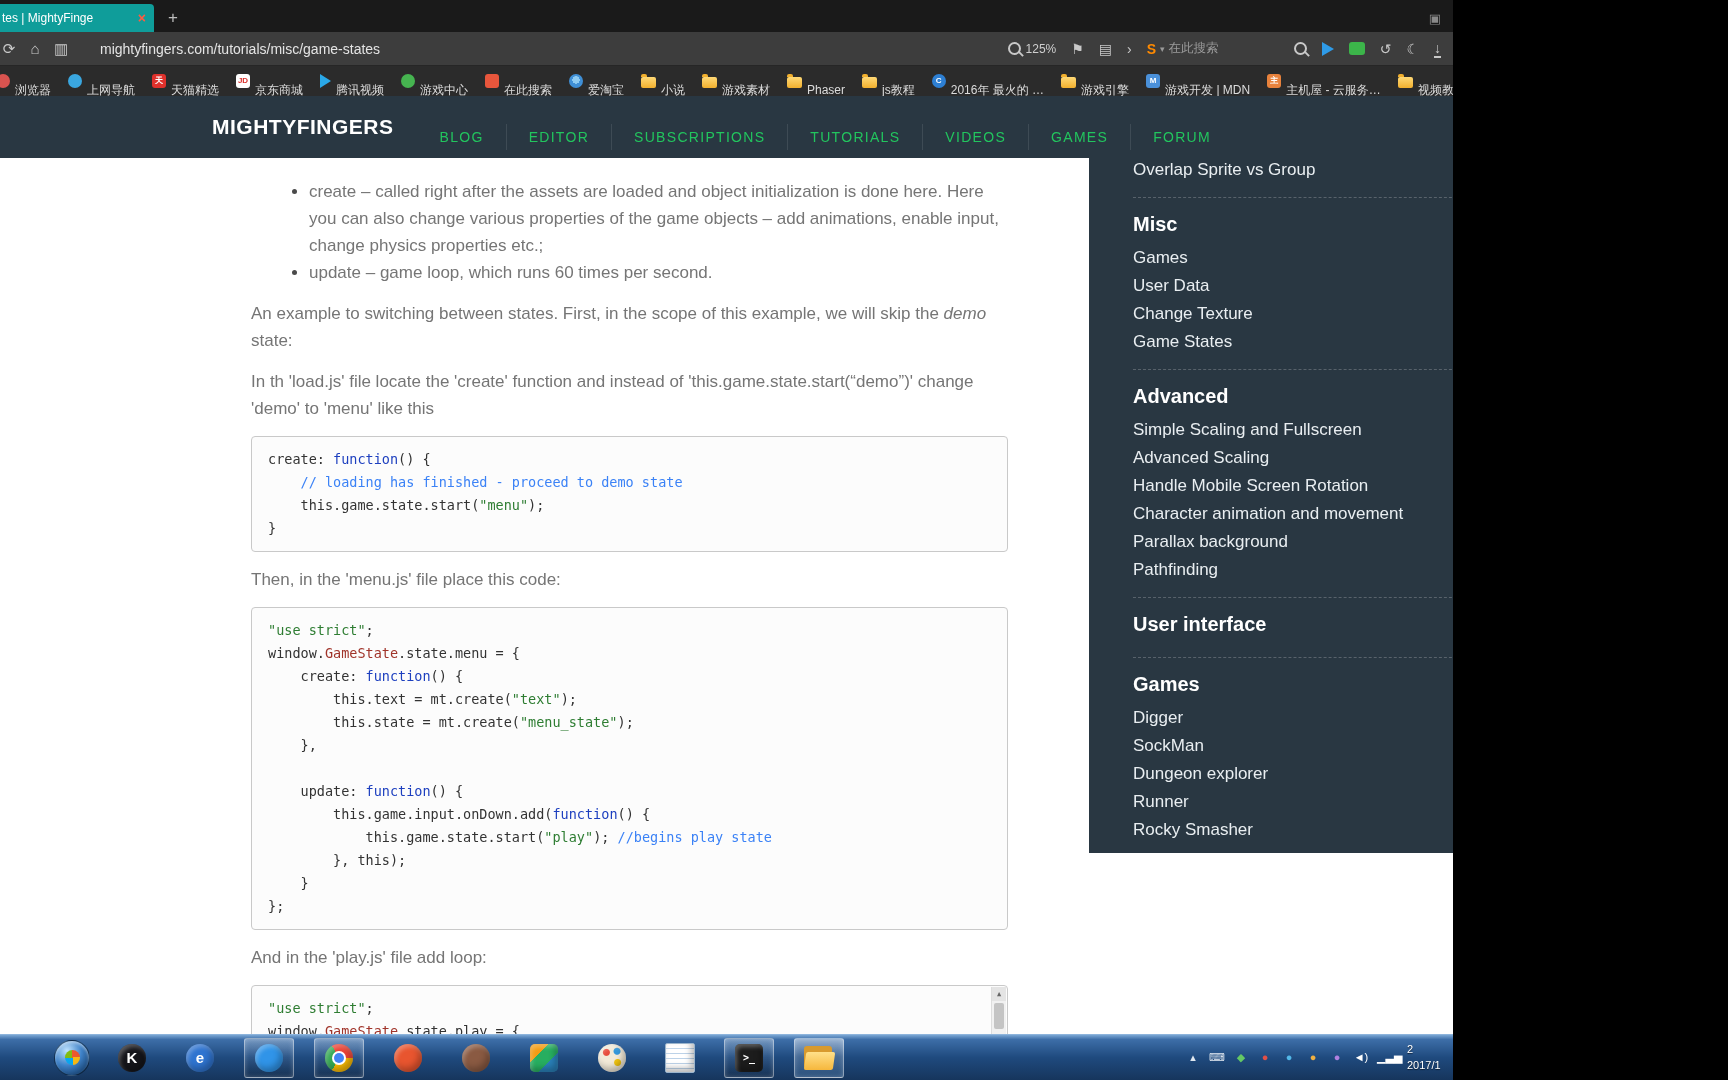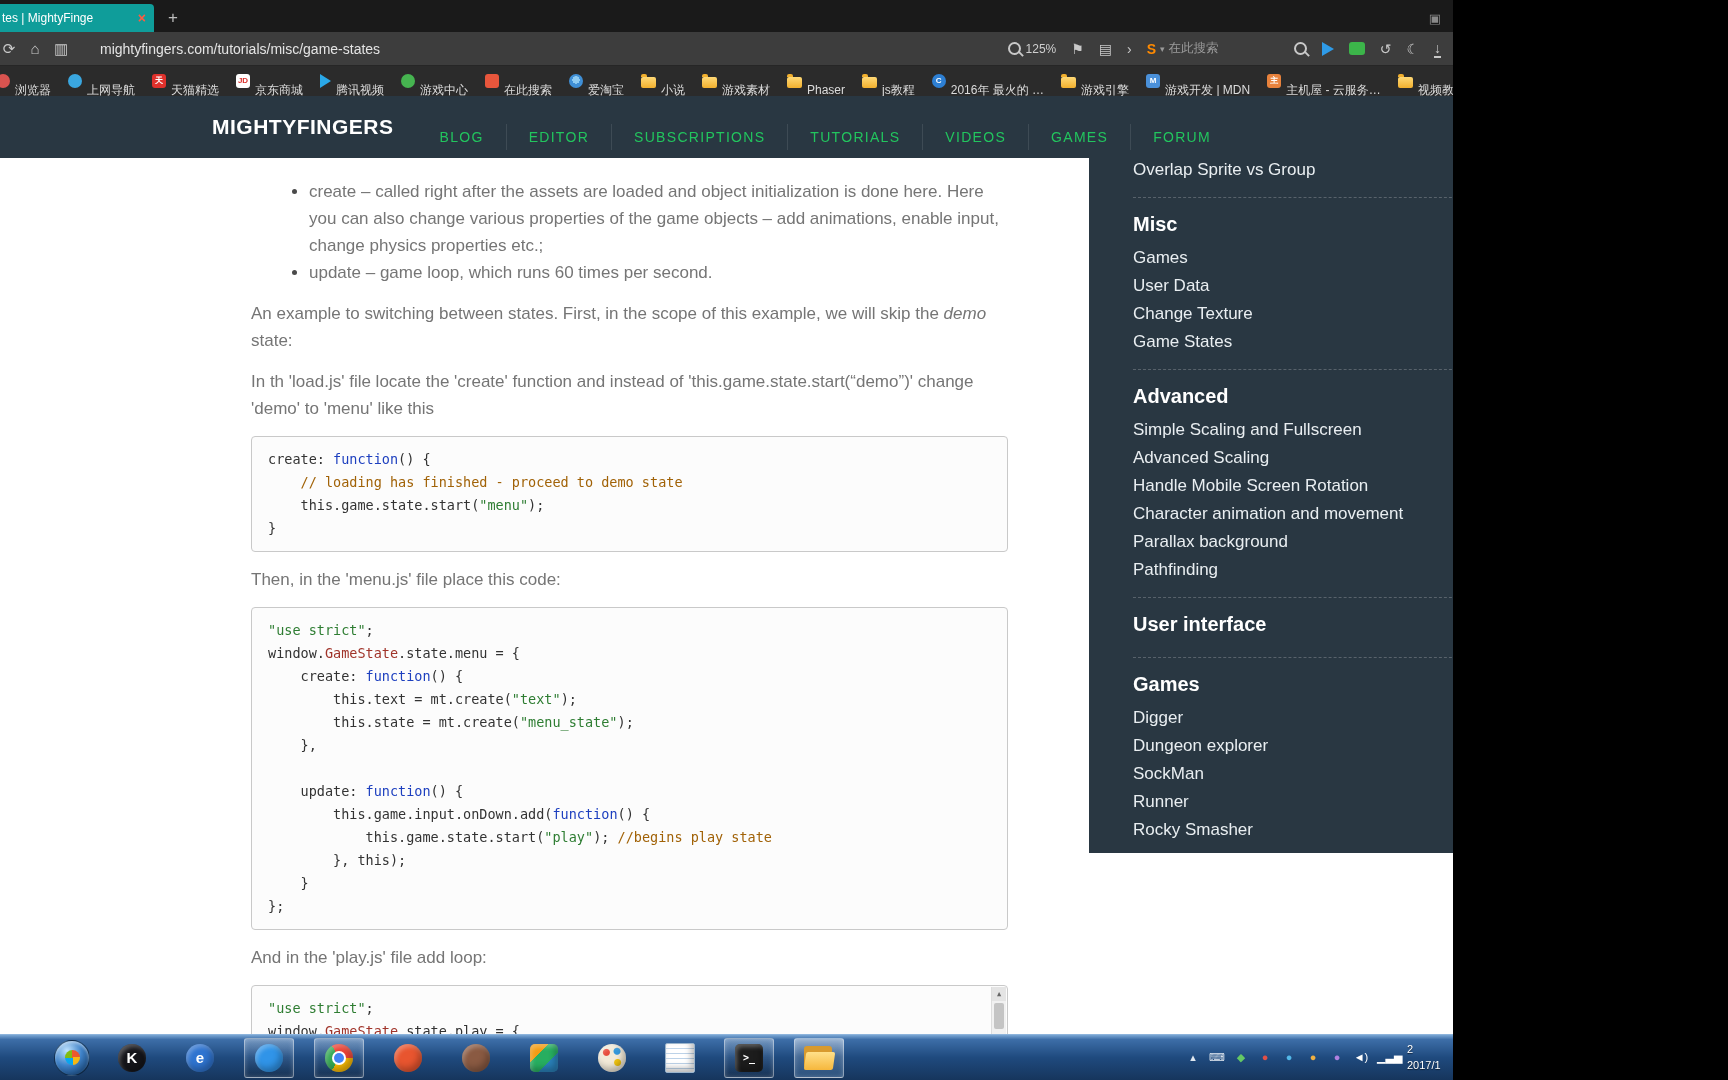--- a/index.html
+++ b/index.html
@@ -63,21 +63,21 @@
   .main-col p{margin:14px 0;font-size:17px;line-height:27px;color:#757575;}
   .bullet-list{margin:20px 8px 14px;padding-left:50px;}
   .bullet{font-size:17px;line-height:27px;color:#757575;}
   .bullet::marker{color:#4a4a4a;}
   .code-block{position:relative;margin:14px 0;border:1px solid #c9c9c9;border-radius:4px;background:#fcfcfc;
               padding:11px 16px;font-family:"DejaVu Sans Mono","Liberation Mono",monospace;overflow:hidden;}
   .code-line{white-space:pre;min-height:23px;line-height:23px;font-size:13.5px;color:#333;}
   .tok-p{color:#333333;}
   .tok-k{color:#1d3fbf;}
   .tok-s{color:#2e7d32;}
-  .tok-c{color:#a16207;}
+  .tok-c{color:#3b82f6;}
   .tok-t{color:#a0342a;}
   .code-scroll{height:120px;}
   .vscroll{position:absolute;top:1px;right:1px;bottom:1px;width:14px;background:#f1f1f1;border-left:1px solid #ddd;}
   .vs-btn{height:14px;background:#e4e4e4;color:#666;font-size:7px;text-align:center;line-height:14px;cursor:pointer;}
   .vs-thumb{margin:2px;height:26px;background:#c4c4c4;border-radius:2px;cursor:grab;}
 
   
   .sidebar{position:absolute;top:0;left:1089px;width:424px;height:695px;background:#293742;
            box-sizing:border-box;padding:6px 36px 0 44px;overflow:hidden;}
   .sb-section{border-bottom:1px dashed rgba(255,255,255,0.22);padding-bottom:13px;margin-bottom:15px;}
@@ -373,22 +373,22 @@
             <div class="sb-link">Character animation and movement</div>
             <div class="sb-link">Parallax background</div>
             <div class="sb-link">Pathfinding</div>
           </div>
           <div class="sb-section">
             <div class="sb-heading">User interface</div>
           </div>
           <div class="sb-section">
             <div class="sb-heading">Games</div>
             <div class="sb-link">Digger</div>
+            <div class="sb-link">SockMan</div>
             <div class="sb-link">Dungeon explorer</div>
-            <div class="sb-link">SockMan</div>
             <div class="sb-link">Runner</div>
             <div class="sb-link">Rocky Smasher</div>
           </div>
         </div>
     </aside>
   </div>
 
   <div class="taskbar">
     <div class="start-orb">
         <span class="orb-flag"></span>

